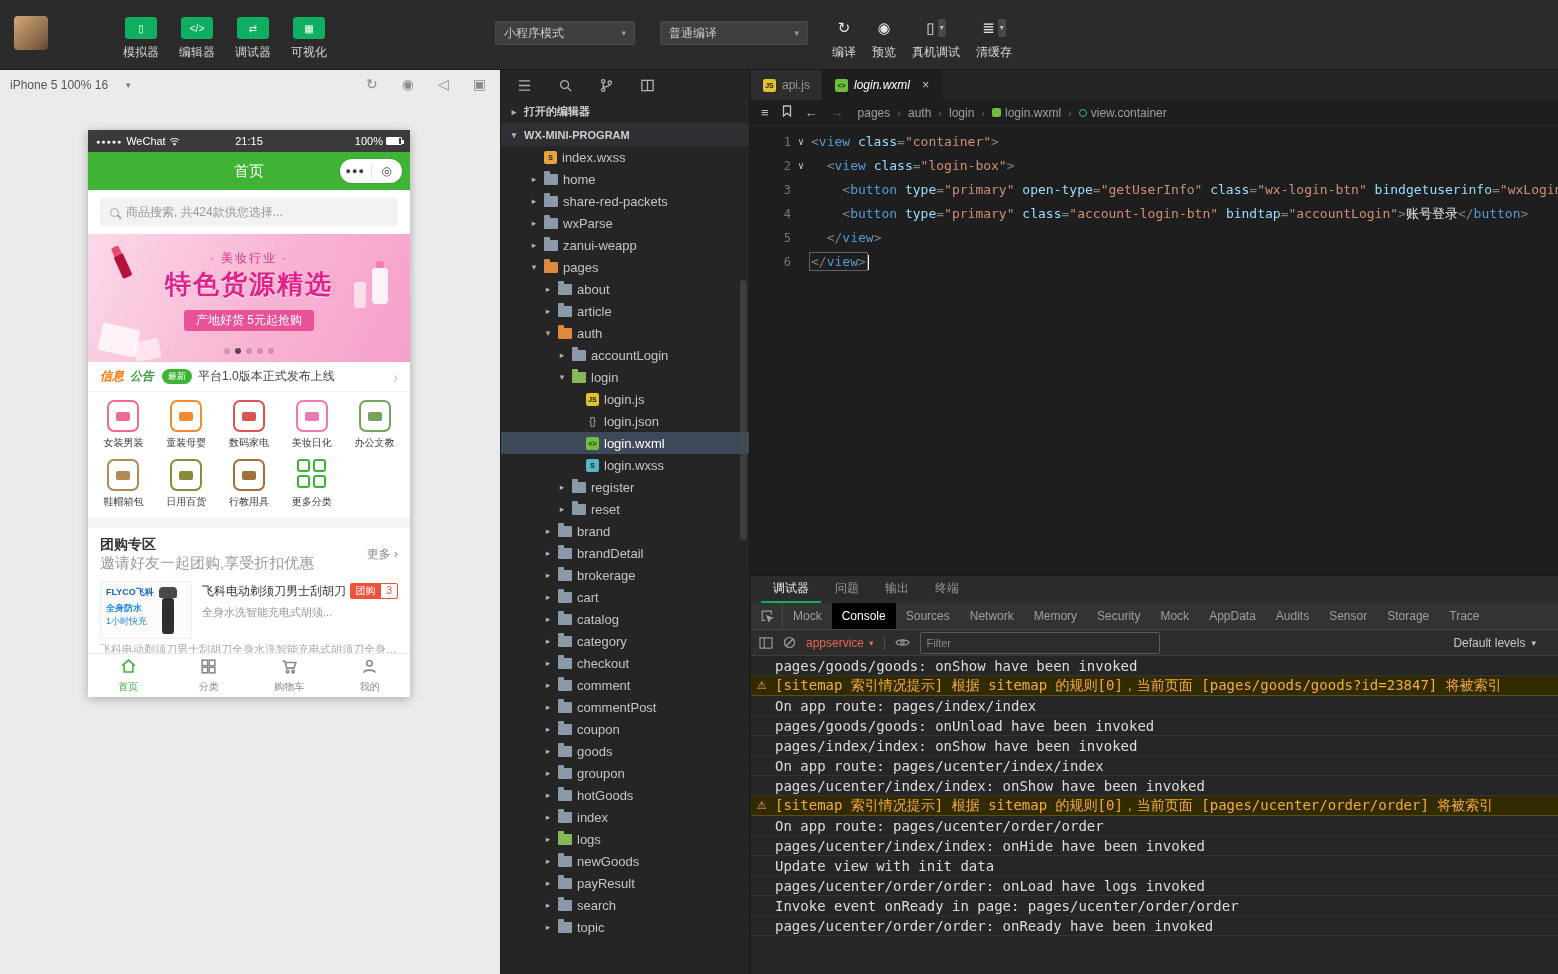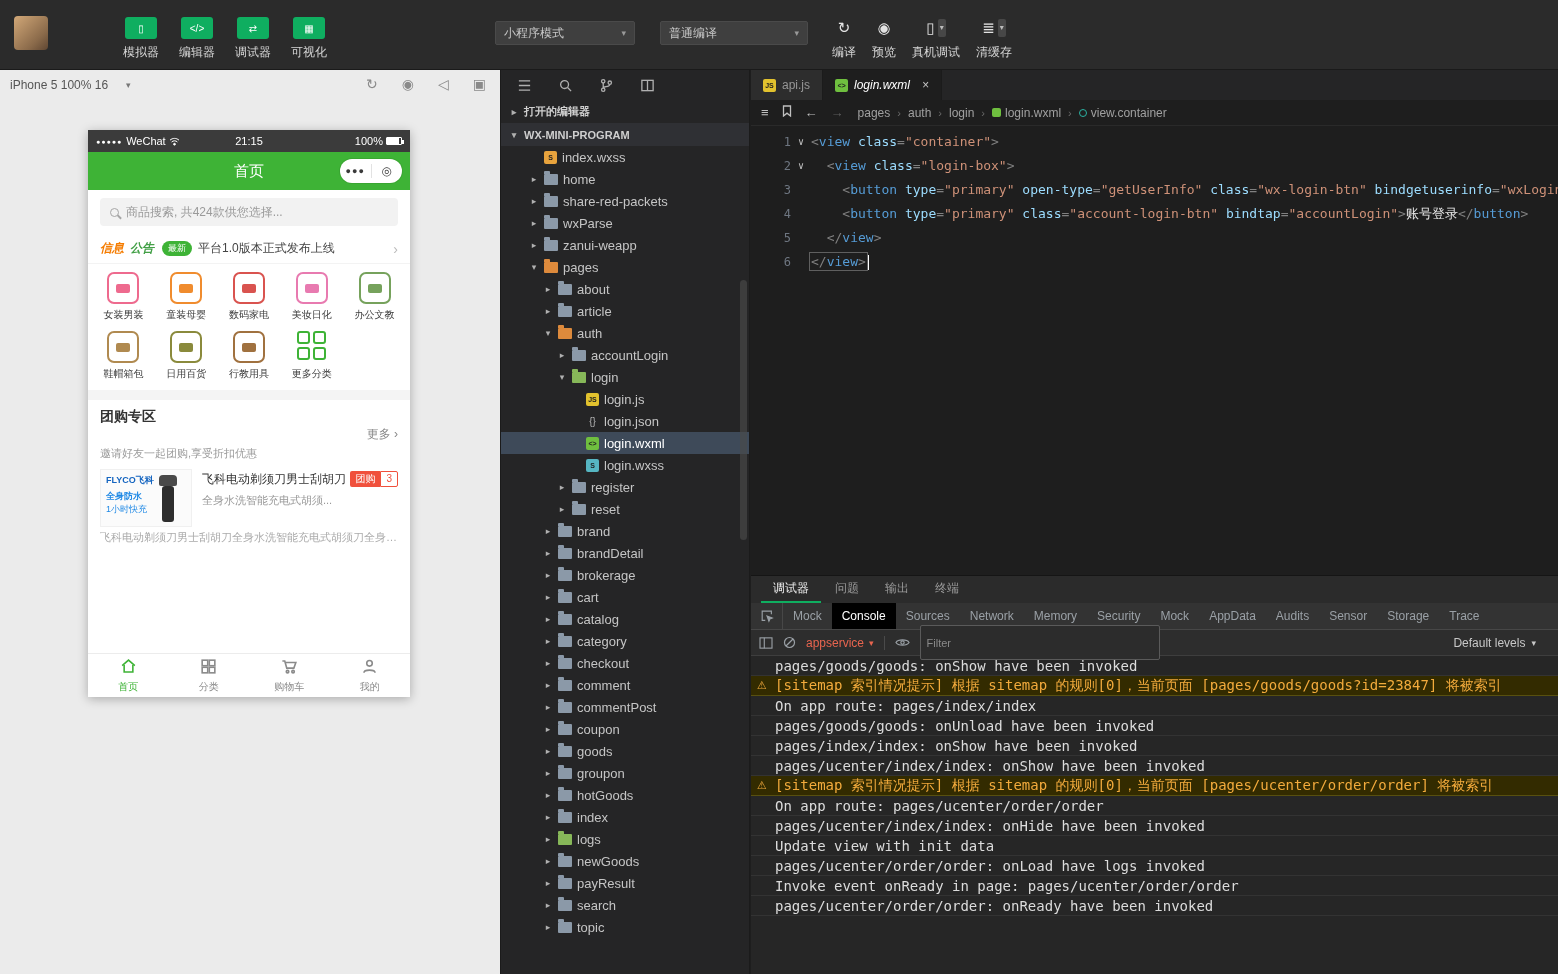--- a/index.html
+++ b/index.html
@@ -82,21 +82,21 @@
   .cat{display:flex;flex-direction:column;align-items:center;gap:4px;cursor:pointer;}
   .cat-ic{width:32px;height:32px;border:2px solid var(--c);border-radius:7px;display:flex;align-items:center;justify-content:center;}
   .cat-ic i{display:block;width:14px;height:9px;background:var(--c);border-radius:2px;}
   .cat-ic.gridic{border:none;display:grid;grid-template-columns:13px 13px;grid-template-rows:13px 13px;gap:3px;}
   .cat-ic.gridic i{width:13px;height:13px;background:transparent;border:2px solid var(--c);border-radius:3px;}
   .cat-lb{font-size:10px;color:#3c3c3c;line-height:13px;}
 
   .p-div{height:10px;background:#f4f4f4;}
   .grp-h{display:flex;align-items:center;padding:8px 12px 2px;}
   .grp-title{font-size:14px;font-weight:bold;color:#333;}
-  .grp-sub{font-size:11px;color:#9b9b9b;margin-top:20px;}
+  .grp-sub{font-size:15px;color:#9b9b9b;margin-top:0;}
   .grp-more{margin-left:auto;font-size:12px;color:#888;cursor:pointer;}
   .p-prod{display:flex;gap:10px;padding:6px 12px 0;position:relative;cursor:pointer;}
   .prod-img{width:92px;height:58px;background:#fbfbfb;border:1px solid #f0f0f0;position:relative;overflow:hidden;flex:none;}
   .flyco{position:absolute;left:5px;top:4px;color:#1565c0;font-weight:bold;font-size:9px;}
   .img-t1{position:absolute;left:5px;top:20px;color:#1e88e5;font-size:9px;font-weight:bold;}
   .img-t2{position:absolute;left:5px;top:33px;color:#1e88e5;font-size:9px;}
   .razor-head{position:absolute;right:14px;top:5px;width:18px;height:11px;background:#4a4a4a;border-radius:4px 4px 2px 2px;}
   .razor-body{position:absolute;right:17px;top:16px;width:12px;height:36px;background:#2e2e2e;border-radius:3px;}
   .prod-info{flex:1;min-width:0;padding-right:50px;padding-top:2px;}
   .prod-name{font-size:12px;color:#333;white-space:nowrap;overflow:hidden;}
@@ -167,21 +167,21 @@
             font-size:12px;color:#9aa0a6;flex:none;}
   .inspect{width:32px;height:100%;display:flex;justify-content:center;align-items:center;border-right:1px solid #474747;cursor:pointer;}
   .vtab{padding:0 10px;height:100%;display:flex;align-items:center;cursor:pointer;}
   .vtab.act{background:#000;color:#fff;}
   .con-bar{height:26px;display:flex;align-items:center;gap:10px;padding:0 8px;background:#2d2d2d;
            border-bottom:1px solid #3e3e3e;font-size:12px;color:#9aa0a6;flex:none;}
   .con-bar svg{display:block;cursor:pointer;}
   .ctx{color:#e8654f;display:flex;gap:5px;align-items:center;cursor:pointer;}
   .ctx .caret{color:#e8654f;margin:0;}
   .vsep{width:1px;height:14px;background:#4a4a4a;}
-  .fbox{width:240px;height:35px;border:1px solid #5a5a5a;border-radius:2px;background:#2c2c2c;color:#8a8a8a;
+  .fbox{width:240px;height:22px;border:1px solid #5a5a5a;border-radius:2px;background:#2c2c2c;color:#8a8a8a;
         font-size:11px;display:flex;align-items:center;padding:0 6px;cursor:text;}
   .levels{margin-left:auto;color:#c8c8c8;display:flex;gap:6px;align-items:center;padding-right:14px;cursor:pointer;}
   .levels .caret{color:#c8c8c8;margin:0;}
   .con-list{flex:1;overflow:hidden;font-family:"DejaVu Sans Mono","Liberation Mono",monospace;font-size:14px;}
   .crow{height:20px;display:flex;align-items:center;padding:0 8px 0 24px;border-bottom:1px solid #333;
         color:#dcdcdc;position:relative;white-space:nowrap;overflow:hidden;}
   .crow.warn{background:#332b00;border-color:#58500f;color:#f3ab3c;}
   .crow.warn::before{content:'⚠';position:absolute;left:6px;font-size:11px;color:#f3ab3c;font-family:"DejaVu Sans",sans-serif;}
 </style>
 </head>
@@ -271,20 +271,37 @@
         <span class="capsule">
           <span class="dots">●●●</span>
           <span class="csep"></span>
           <span class="target">◎</span>
         </span>
       </div>
       <div class="p-body">
         <div class="p-search">
           <span class="glass"></span>
           <span>商品搜索, 共424款供您选择...</span>
+        </div>
+        <div class="p-banner">
+          <span class="lipstick"></span>
+          <span class="giftbox"></span>
+          <span class="giftbox2"></span>
+          <span class="bottle"></span>
+          <span class="bottle2"></span>
+          <div class="bnr-tag">· 美妆行业 ·</div>
+          <div class="bnr-title">特色货源精选</div>
+          <div class="bnr-pill">产地好货 5元起抢购</div>
+          <div class="bnr-dots">
+              <span class="bnr-dot"></span>
+              <span class="bnr-dot act"></span>
+              <span class="bnr-dot"></span>
+              <span class="bnr-dot"></span>
+              <span class="bnr-dot"></span>
+            </div>
         </div>
         <div class="p-notice">
           <span class="nt-a">信息</span>
           <span class="nt-b">公告</span>
           <span class="nt-badge">最新</span>
           <span class="nt-text">平台1.0版本正式发布上线</span>
           <span class="nt-chev">›</span>
         </div>
         <div class="p-grid">
             <div class="cat">
@@ -781,20 +798,23 @@
         <div class="crow">
           <span>On app route: pages/index/index</span>
         </div>
         <div class="crow">
           <span>pages/goods/goods: onUnload have been invoked</span>
         </div>
         <div class="crow">
           <span>pages/index/index: onShow have been invoked</span>
         </div>
         <div class="crow">
+          <span>On app route: pages/ucenter/index/index</span>
+        </div>
+        <div class="crow">
           <span>pages/ucenter/index/index: onShow have been invoked</span>
         </div>
         <div class="crow warn">
           <span>[sitemap 索引情况提示] 根据 sitemap 的规则[0]，当前页面 [pages/ucenter/order/order] 将被索引</span>
         </div>
         <div class="crow">
           <span>On app route: pages/ucenter/order/order</span>
         </div>
         <div class="crow">
           <span>pages/ucenter/index/index: onHide have been invoked</span>

